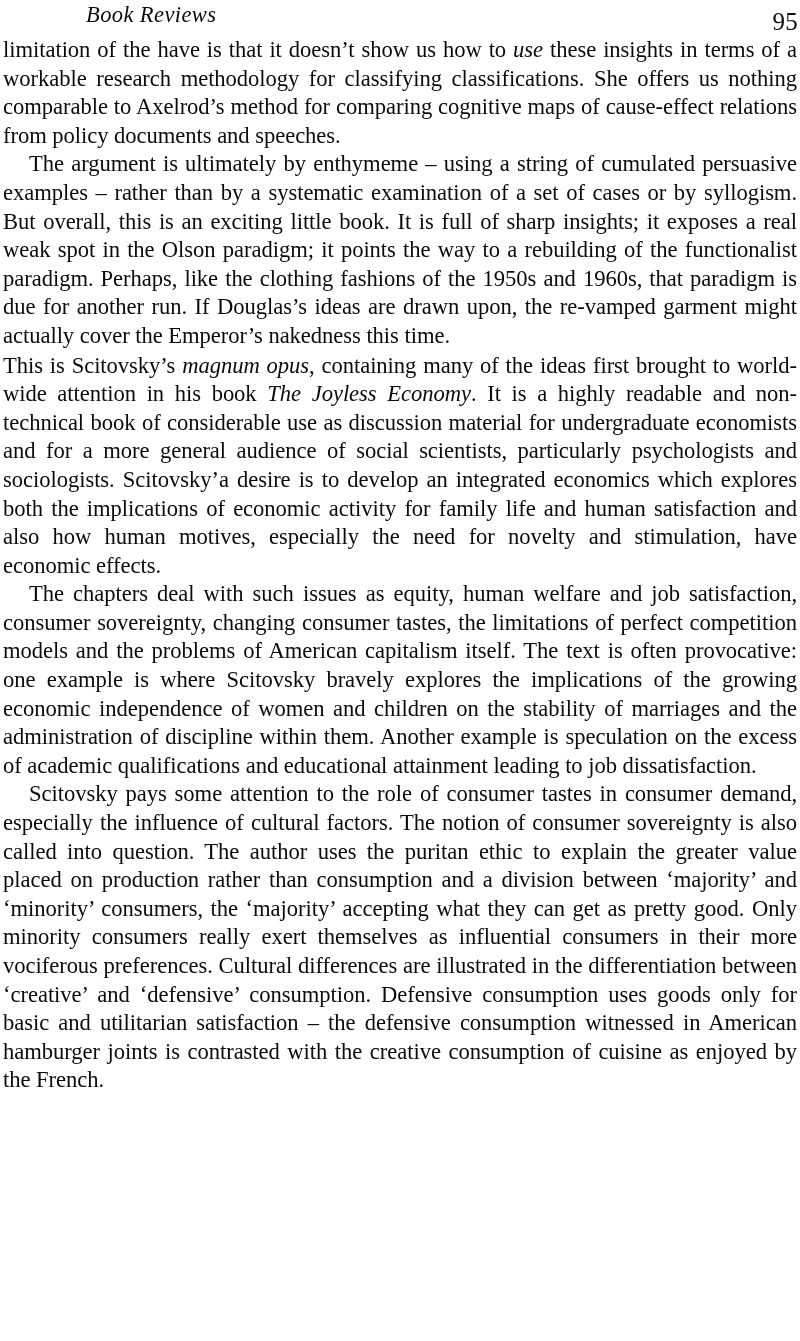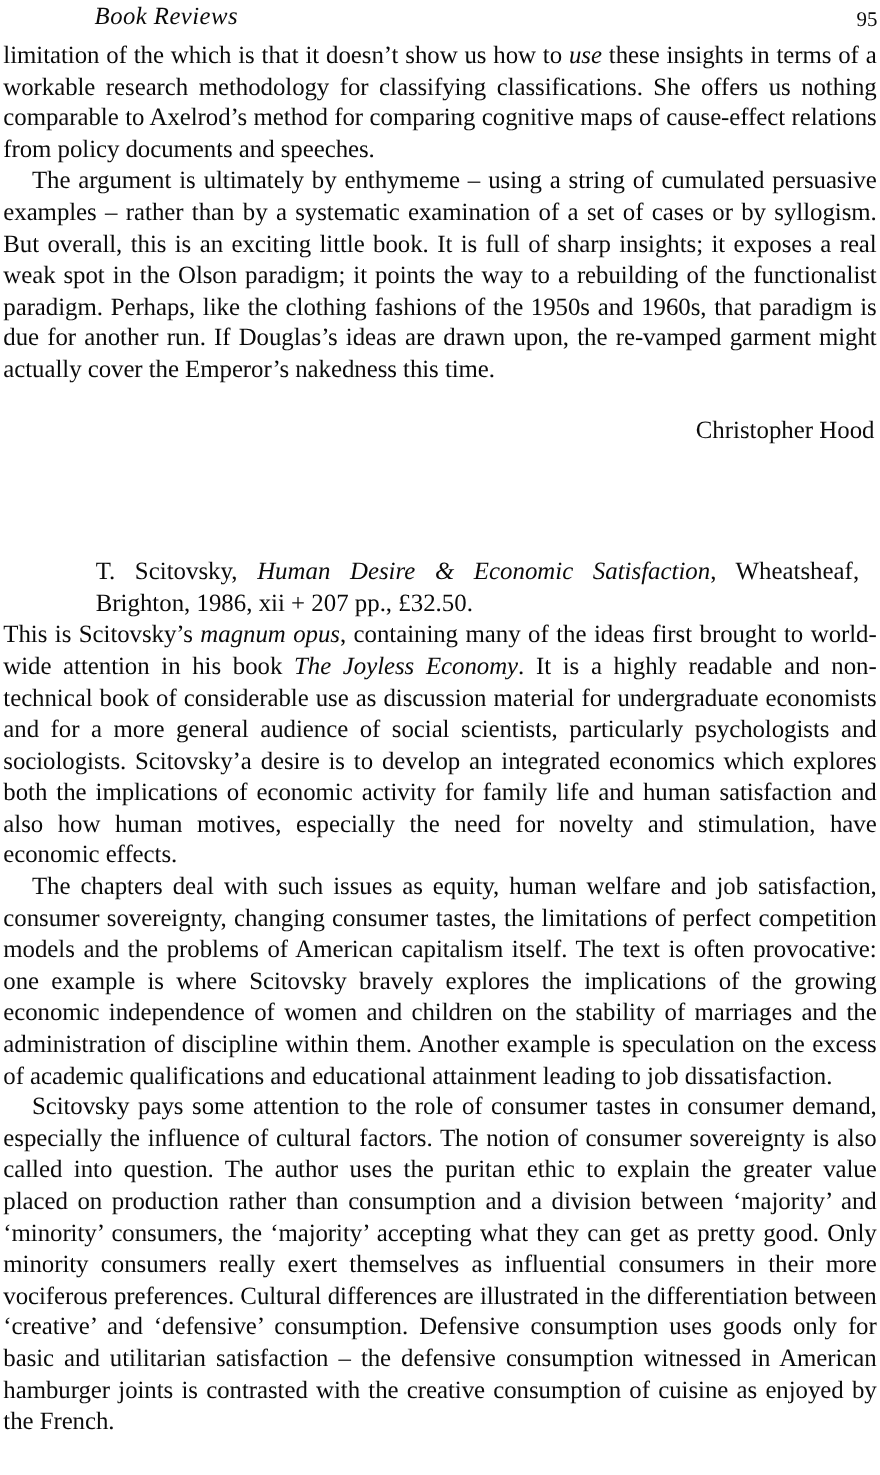--- a/index.html
+++ b/index.html
@@ -37,21 +37,21 @@
     top: 0px;
     font-style: italic;
     font-size: 22.5px;
     letter-spacing: 0.4px;
     white-space: nowrap;
   }
   .runhead-folio {
     position: absolute;
     right: 2px;
     top: 6px;
-    font-size: 19px;
+    font-size: 25px;
     letter-spacing: 0.2px;
   }
 
   
   .textblock {
     position: absolute;
     left: 3px;
     top: 36px;
     width: 794px;
   }
@@ -111,25 +111,23 @@
 
 <div class="page">
 
   <div class="runhead">
     <div class="runhead-title">Book Reviews</div>
     <div class="runhead-folio">95</div>
   </div>
 
   <div class="textblock">
 
-    <p class="body noindent"><span>limitation of the which is that it doesn’t show us how to </span><i>use</i><span> these insights in terms of a workable research methodology for classifying classifications. She offers us nothing comparable to Axelrod’s method for comparing cognitive maps of cause-effect relations from policy documents and speeches.</span></p>
+    <p class="body noindent"><span>limitation of the have is that it doesn’t show us how to </span><i>use</i><span> these insights in terms of a workable research methodology for classifying classifications. She offers us nothing comparable to Axelrod’s method for comparing cognitive maps of cause-effect relations from policy documents and speeches.</span></p>
     <p class="body indent"><span>The argument is ultimately by enthymeme – using a string of cumulated persuasive examples – rather than by a systematic examination of a set of cases or by syllogism. But overall, this is an exciting little book. It is full of sharp insights; it exposes a real weak spot in the Olson paradigm; it points the way to a rebuilding of the functionalist paradigm. Perhaps, like the clothing fashions of the 1950s and 1960s, that paradigm is due for another run. If Douglas’s ideas are drawn upon, the re-vamped garment might actually cover the Emperor’s nakedness this time.</span></p>
 
-    <p class="byline">Christopher Hood</p>
 
-    <p class="citation"><span>T. Scitovsky, </span><i>Human Desire &amp; Economic Satisfaction</i><span>, Wheatsheaf, Brighton, 1986, xii + 207 pp., £32.50.</span></p>
 
     <p class="body noindent after-citation"><span>This is Scitovsky’s </span><i>magnum opus</i><span>, containing many of the ideas first brought to world-wide attention in his book </span><i>The Joyless Economy</i><span>. It is a highly readable and non-technical book of considerable use as discussion material for undergraduate economists and for a more general audience of social scientists, particularly psychologists and sociologists. Scitovsky’a desire is to develop an integrated economics which explores both the implications of economic activity for family life and human satisfaction and also how human motives, especially the need for novelty and stimulation, have economic effects.</span></p>
     <p class="body indent"><span>The chapters deal with such issues as equity, human welfare and job satisfaction, consumer sovereignty, changing consumer tastes, the limitations of perfect competition models and the problems of American capitalism itself. The text is often provocative: one example is where Scitovsky bravely explores the implications of the growing economic independence of women and children on the stability of marriages and the administration of discipline within them. Another example is speculation on the excess of academic qualifications and educational attainment leading to job dissatisfaction.</span></p>
     <p class="body indent"><span>Scitovsky pays some attention to the role of consumer tastes in consumer demand, especially the influence of cultural factors. The notion of consumer sovereignty is also called into question. The author uses the puritan ethic to explain the greater value placed on production rather than consumption and a division between ‘majority’ and ‘minority’ consumers, the ‘majority’ accepting what they can get as pretty good. Only minority consumers really exert themselves as influential consumers in their more vociferous preferences. Cultural differences are illustrated in the differentiation between ‘creative’ and ‘defensive’ consumption. Defensive consumption uses goods only for basic and utilitarian satisfaction – the defensive consumption witnessed in American hamburger joints is contrasted with the creative consumption of cuisine as enjoyed by the French.</span></p>
 
   </div>
 </div>
 
 </body></html>

